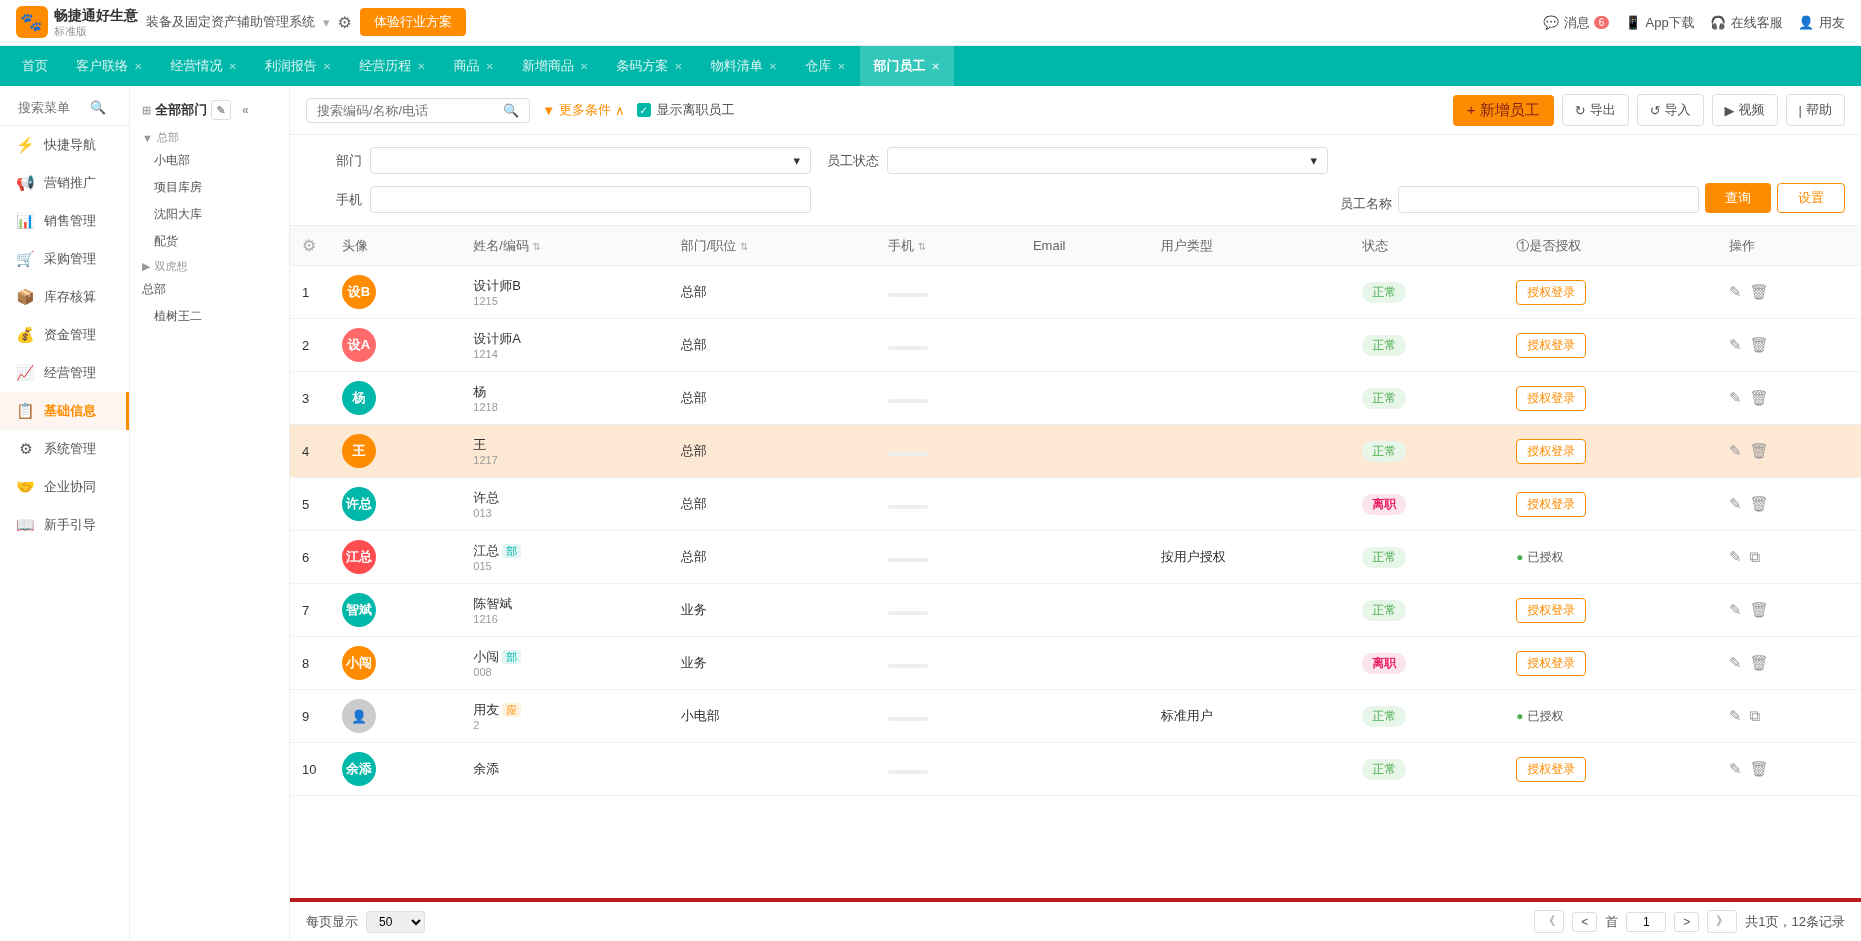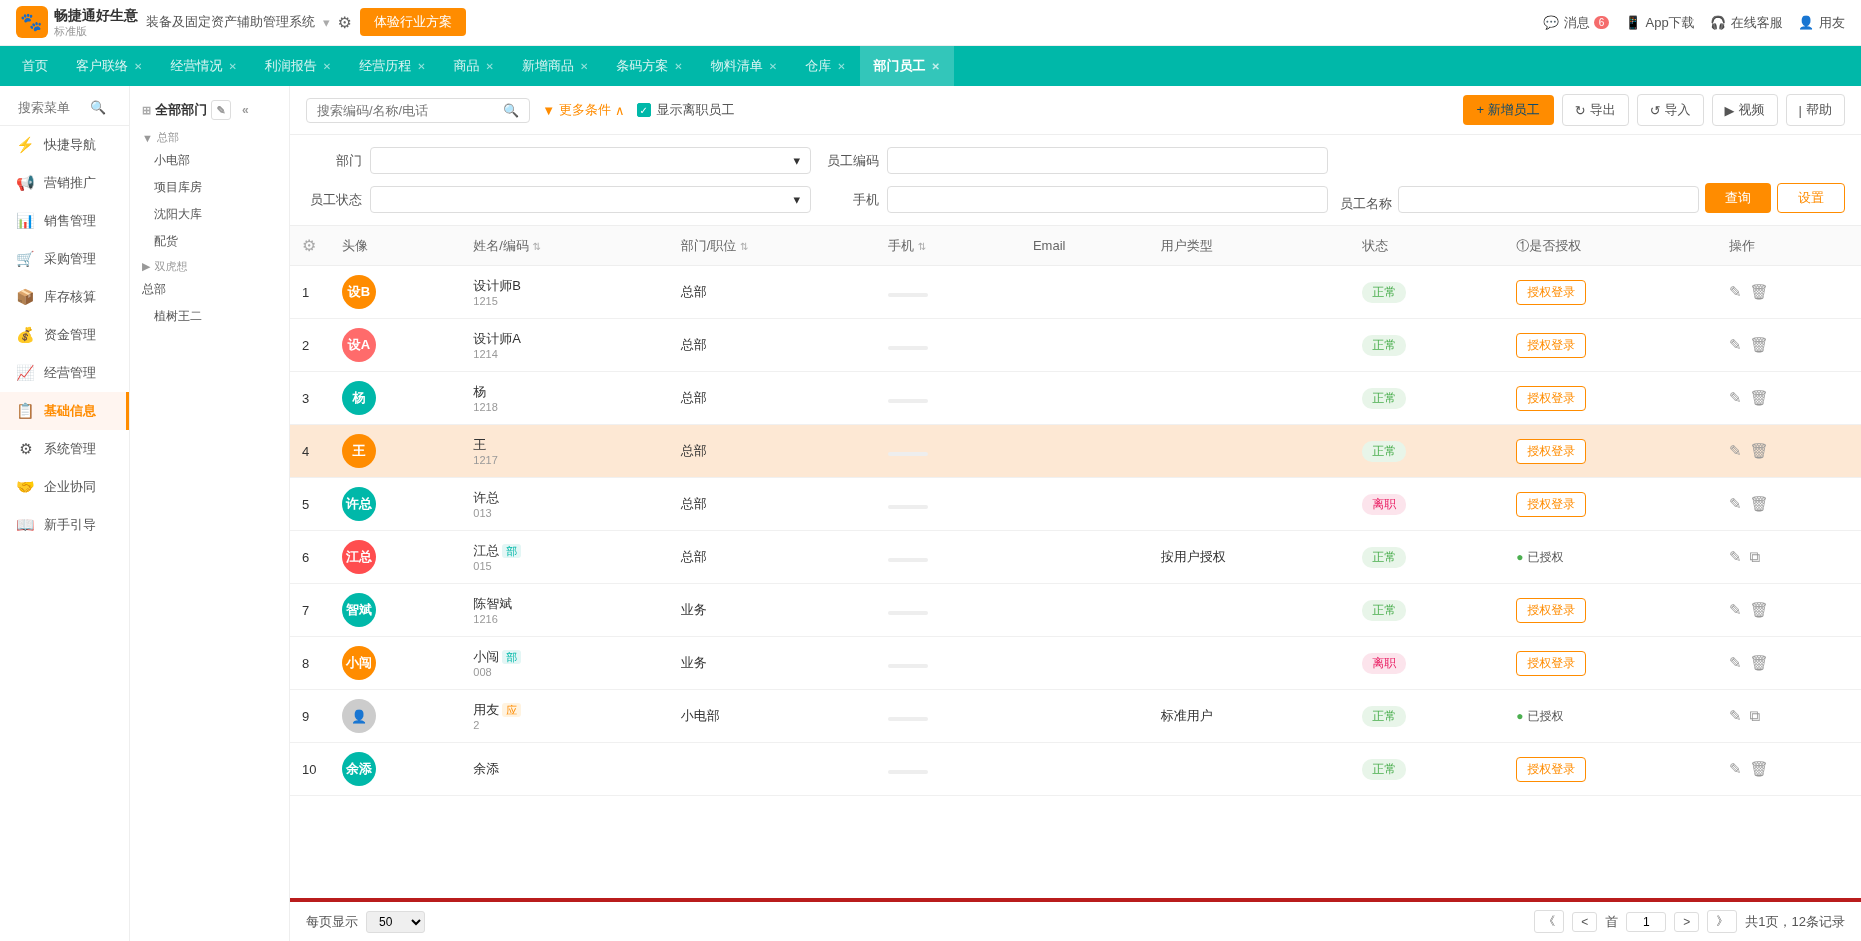--- a/index.html
+++ b/index.html
@@ -65,21 +65,21 @@
     .search-toolbar {
       background: #fff; border-bottom: 1px solid #eee; padding: 8px 16px;
       display: flex; align-items: center; gap: 12px;
     }
     .search-input-wrap { display: flex; align-items: center; border: 1px solid #ddd; border-radius: 4px; padding: 4px 10px; gap: 6px; background: #fff; }
     .search-input-wrap input { border: none; outline: none; font-size: 13px; width: 180px; color: #555; }
     .filter-btn { display: flex; align-items: center; gap: 4px; color: #ff8c00; cursor: pointer; font-size: 13px; }
     .show-resigned { display: flex; align-items: center; gap: 6px; color: #555; font-size: 13px; cursor: pointer; }
     .checkbox-teal { width: 14px; height: 14px; border: 1px solid #00b8a9; border-radius: 2px; background: #00b8a9; display: flex; align-items: center; justify-content: center; color: #fff; font-size: 10px; }
     .right-btns { margin-left: auto; display: flex; align-items: center; gap: 8px; }
-    .btn-primary { background: #ff8c00; color: #0c4a6e; border: none; border-radius: 4px; padding: 6px 14px; cursor: pointer; font-size: 13px; display: flex; align-items: center; gap: 4px; }
+    .btn-primary { background: #ff8c00; color: #7f1d1d; border: none; border-radius: 4px; padding: 6px 14px; cursor: pointer; font-size: 15px; display: flex; align-items: center; gap: 4px; }
     .btn-outline { border: 1px solid #ddd; background: #fff; color: #555; border-radius: 4px; padding: 6px 12px; cursor: pointer; font-size: 13px; display: flex; align-items: center; gap: 4px; }
 
     
     .filter-form {
       background: #fff; border-bottom: 1px solid #eee; padding: 12px 16px;
       display: grid; grid-template-columns: 1fr 1fr 1fr; gap: 12px;
     }
     .filter-row { display: flex; align-items: center; gap: 8px; }
     .filter-label { color: #555; font-size: 13px; white-space: nowrap; min-width: 56px; text-align: right; }
     .filter-input { flex: 1; border: 1px solid #ddd; border-radius: 4px; padding: 5px 10px; font-size: 13px; color: #333; outline: none; }
@@ -92,21 +92,21 @@
     table { width: 100%; border-collapse: collapse; font-size: 13px; }
     thead tr { background: #fafafa; border-bottom: 1px solid #eee; }
     thead th { padding: 10px 12px; color: #666; font-weight: 500; text-align: left; white-space: nowrap; }
     thead th .sort-icon { color: #aaa; font-size: 10px; }
     tbody tr { border-bottom: 1px solid #f0f0f0; }
     tbody tr.highlighted { background: #fde8d4; }
     tbody td { padding: 9px 12px; color: #333; vertical-align: middle; }
     .avatar-circle { width: 34px; height: 34px; border-radius: 50%; display: flex; align-items: center; justify-content: center; color: #fff; font-size: 13px; font-weight: bold; flex-shrink: 0; }
     .status-badge { padding: 2px 10px; border-radius: 10px; font-size: 12px; display: inline-block; }
     .status-normal { background: #e8f5e9; color: #4caf50; }
-    .status-resigned { background: #fce4ec; color: #e91e63; }
+    .status-resigned { background: #fce4ec; color: #e91e63; font-weight: bold; }
     .auth-btn { border: 1px solid #ff8c00; color: #ff8c00; background: #fff; border-radius: 4px; padding: 3px 10px; font-size: 12px; cursor: pointer; white-space: nowrap; }
     .auth-granted { color: #555; font-size: 12px; display: flex; align-items: center; gap: 4px; }
     .dot-green { color: #4caf50; }
     .action-btns { display: flex; align-items: center; gap: 8px; color: #999; }
     .action-btns span { cursor: pointer; font-size: 15px; }
     .phone-blur { color: #bbb; background: #eee; border-radius: 3px; padding: 2px 20px; display: inline-block; }
     .dept-tag { font-size: 11px; background: #e3f6f5; color: #00b8a9; border-radius: 3px; padding: 1px 4px; margin-left: 3px; }
     .user-tag { font-size: 11px; background: #fff3e0; color: #ff8c00; border-radius: 3px; padding: 1px 4px; margin-left: 3px; }
     .col-small { color: #999; font-size: 11px; }
     .gear-col { color: #aaa; font-size: 16px; cursor: pointer; }
@@ -287,24 +287,20 @@
     </div>
 
     <div class="filter-form">
       <div class="filter-row">
         <span class="filter-label">部门</span>
         <div class="filter-select">
           <span></span>
           <span>▾</span>
         </div>
       </div>
-      <div class="filter-row">
-        <span class="filter-label">员工编码</span>
-        <input class="filter-input" type="text" style="">
-      </div>
       <div style="grid-row:1/3;grid-column:3;display:flex;flex-direction:row;gap:6px;align-items:flex-end;justify-content:center;">
         <span class="filter-label" style="text-align:right;min-width:unset;">员工名称</span>
         <input class="filter-input" type="text" style="width: 180px;">
         <button class="btn-query">查询</button>
         <button class="btn-set">设置</button>
       </div>
       <div class="filter-row">
         <span class="filter-label">员工状态</span>
         <div class="filter-select">
           <span></span>

